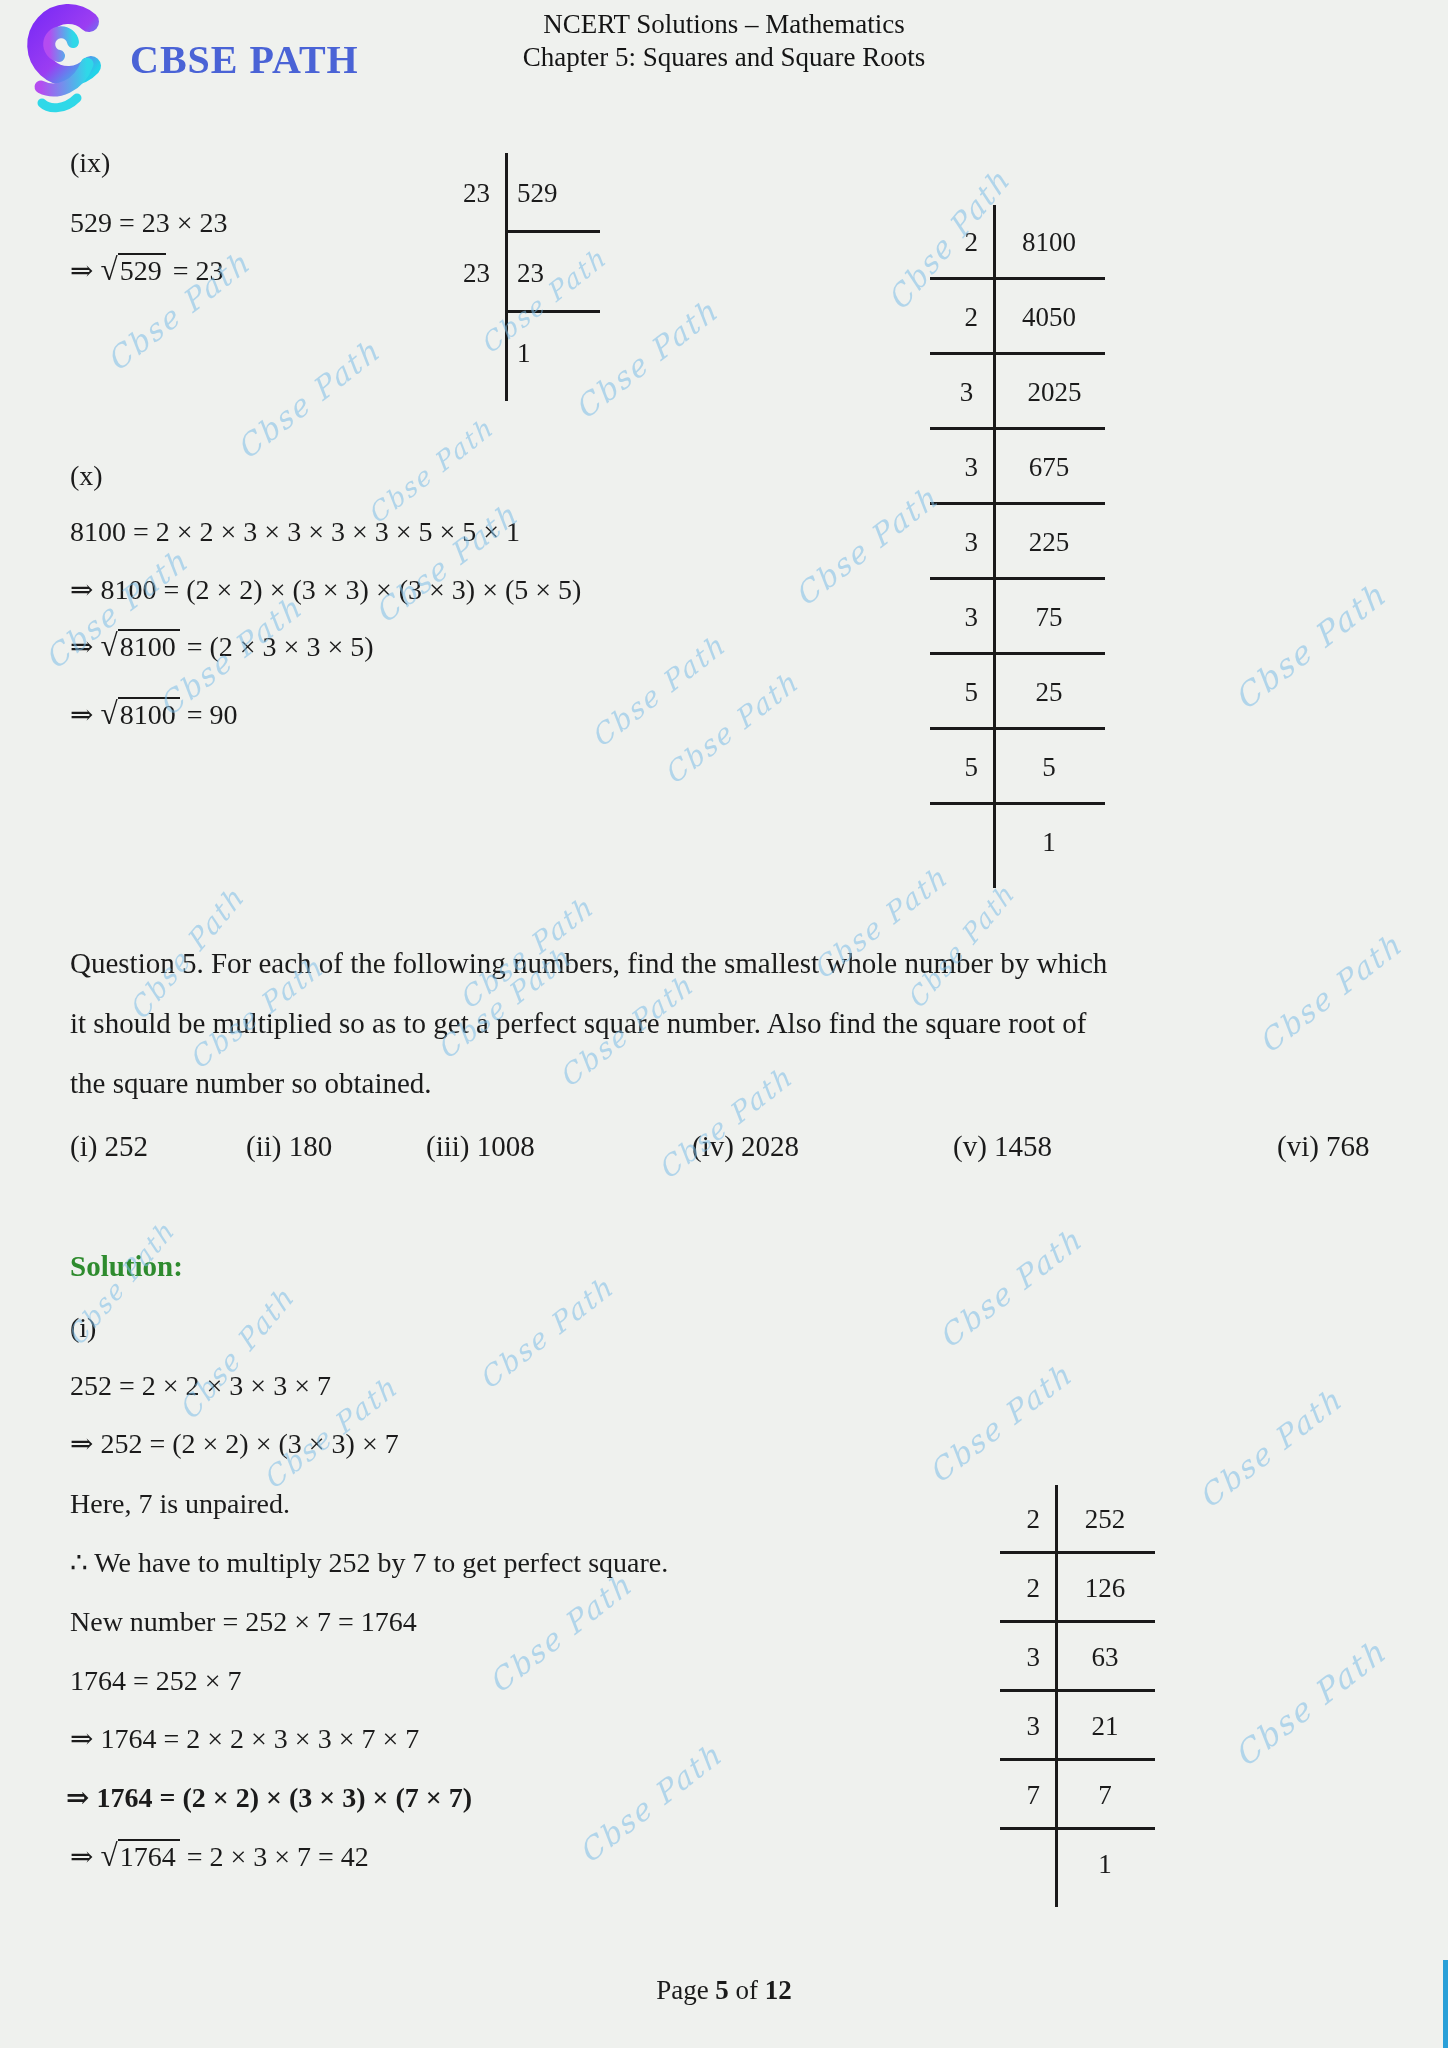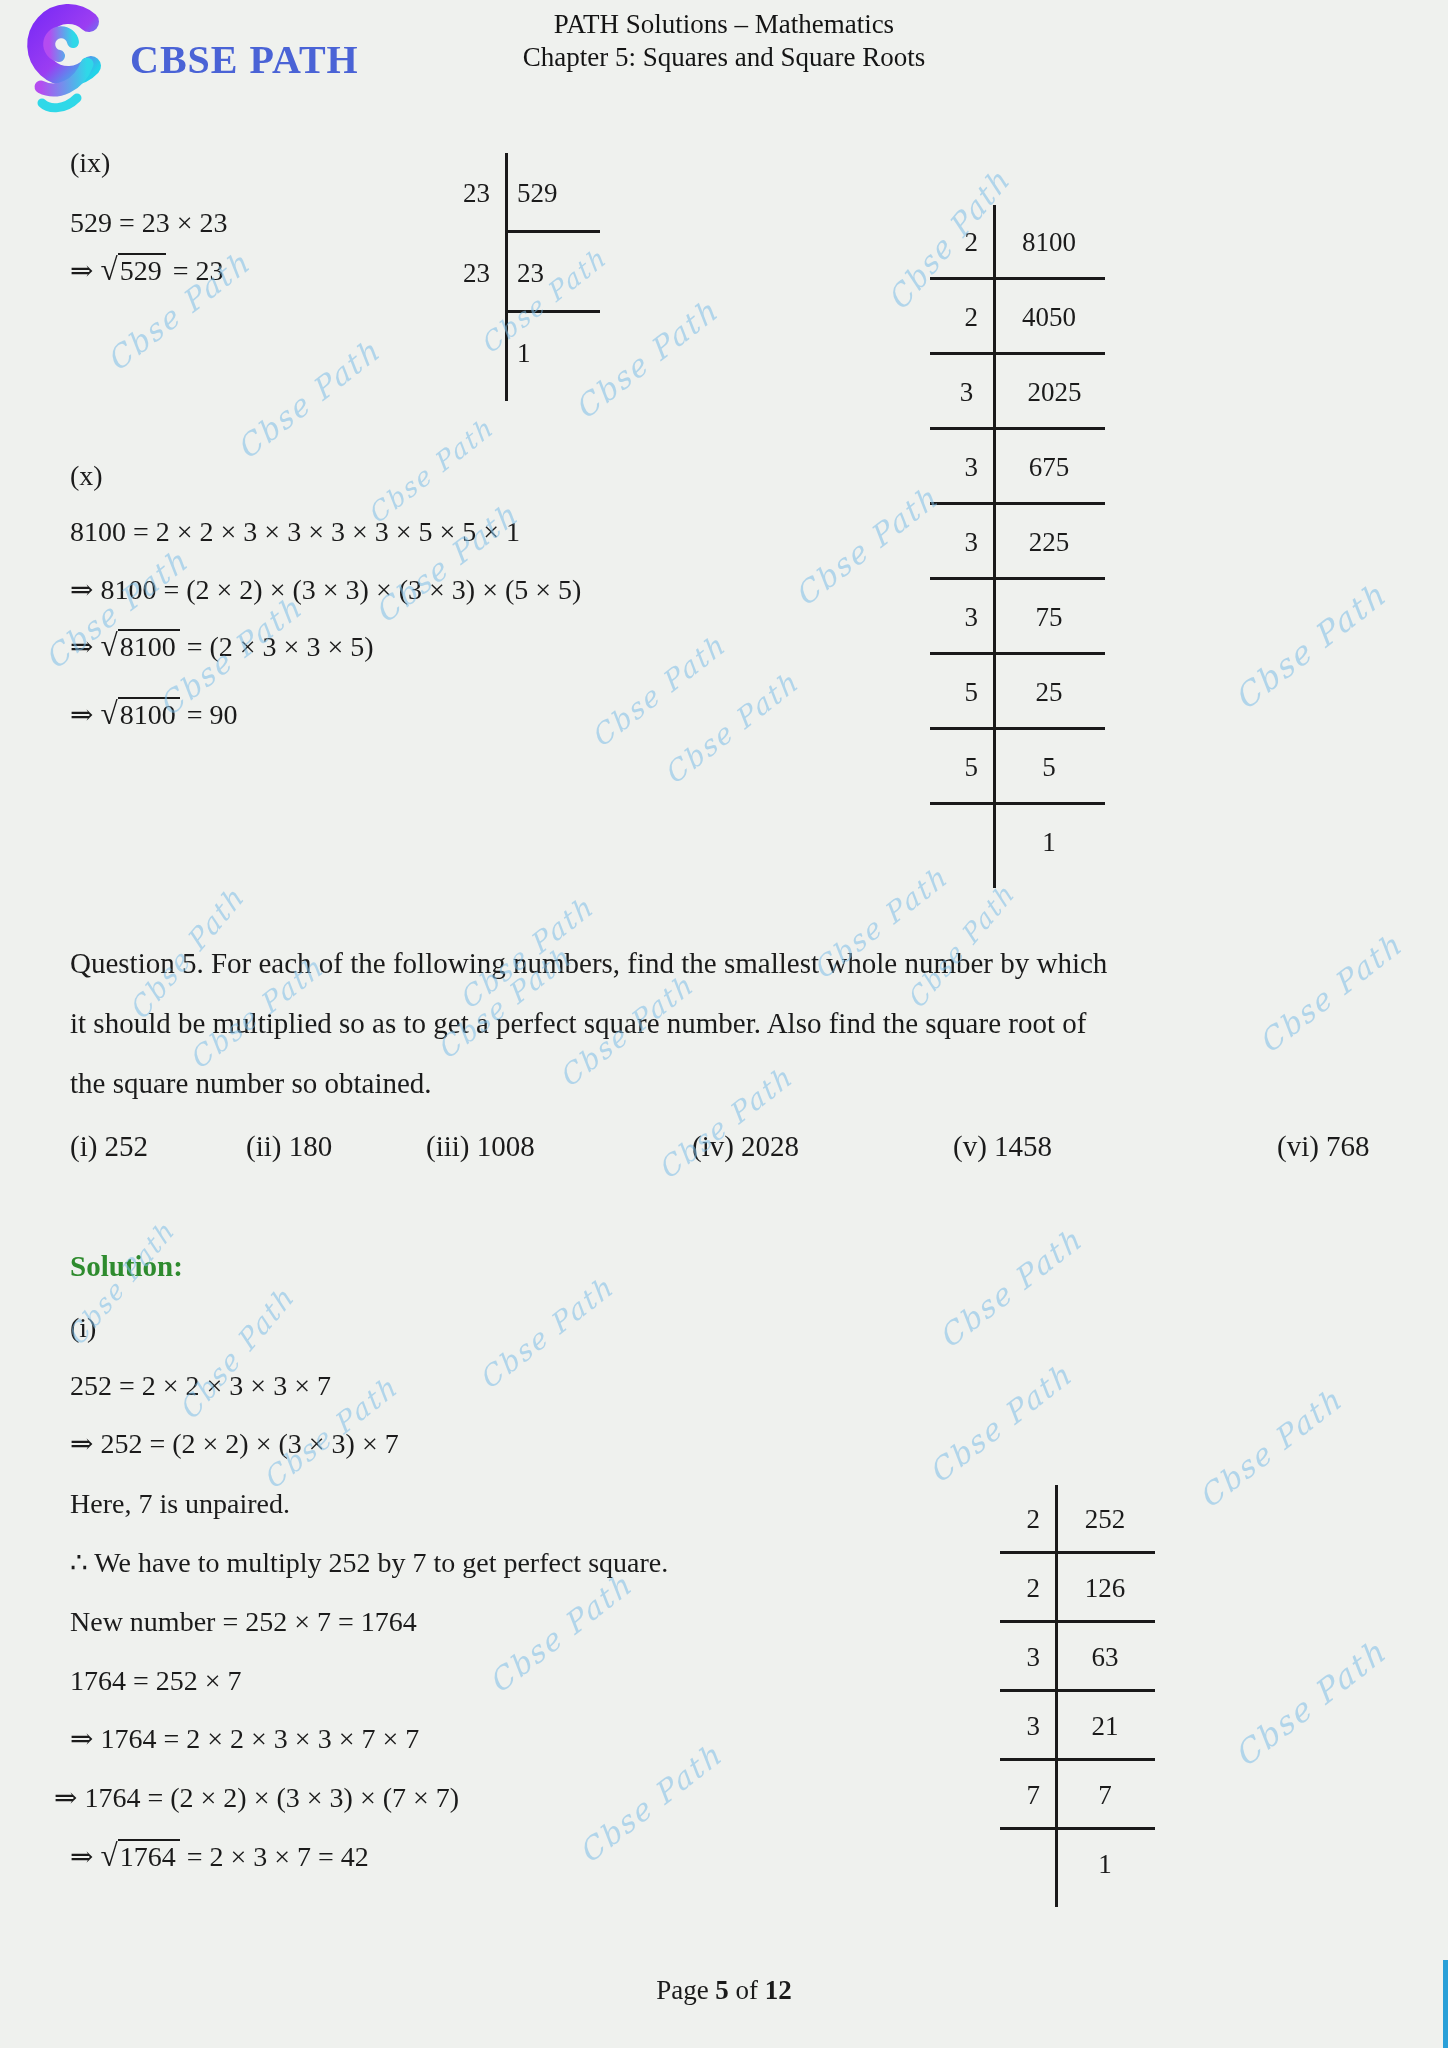--- a/index.html
+++ b/index.html
@@ -70,21 +70,21 @@
         </linearGradient>
       </defs>
       <path d="M 74 20 A 31 31 0 1 0 76 64" stroke="url(#g1)" stroke-width="20" fill="none" stroke-linecap="round"></path>
       <path d="M 58 40 A 12 12 0 1 0 44 54" stroke="url(#g2)" stroke-width="12" fill="none" stroke-linecap="round"></path>
       <path d="M 72 62 C 64 84 42 93 26 85" stroke="url(#g2)" stroke-width="13" fill="none" stroke-linecap="round"></path>
       <path d="M 62 96 C 50 108 34 108 27 101" stroke="#2fd8e8" stroke-width="9" fill="none" stroke-linecap="round"></path>
     </svg>
   </div>
   <div class="brand" style="color: rgb(74, 99, 214);">CBSE PATH</div>
   <div class="header">
-    <div>PATH Solutions – Mathematics</div>
+    <div>NCERT Solutions – Mathematics</div>
     <div>Chapter 5: Squares and Square Roots</div>
   </div>
 
   <div id="wm-layer">
       <div class="wm" style="left: 180px; top: 310px; font-size: 30px; color: rgba(125, 190, 232, 0.55);">Cbse Path</div>
       <div class="wm" style="left: 310px; top: 398px; font-size: 30px; color: rgba(125, 190, 232, 0.55);">Cbse Path</div>
       <div class="wm" style="left: 545px; top: 300px; font-size: 26px; color: rgba(125, 190, 232, 0.55);">Cbse Path</div>
       <div class="wm" style="left: 648px; top: 358px; font-size: 30px; color: rgba(125, 190, 232, 0.55);">Cbse Path</div>
       <div class="wm" style="left: 432px; top: 470px; font-size: 26px; color: rgba(125, 190, 232, 0.55);">Cbse Path</div>
       <div class="wm" style="left: 448px; top: 562px; font-size: 30px; color: rgba(125, 190, 232, 0.55);">Cbse Path</div>
@@ -136,21 +136,21 @@
       <div class="block q" style="left: 1277px; top: 1126px;">(vi) 768</div>
       <div class="block green" style="left: 70px; top: 1246px;">Solution:</div>
       <div class="block" style="left: 70px; top: 1308px;">(i)</div>
       <div class="block" style="left: 70px; top: 1366px;">252 = 2 × 2 × 3 × 3 × 7</div>
       <div class="block" style="left: 70px; top: 1424px;">⇒ 252 = (2 × 2) × (3 × 3) × 7</div>
       <div class="block" style="left: 70px; top: 1484px;">Here, 7 is unpaired.</div>
       <div class="block" style="left: 70px; top: 1543px;">∴ We have to multiply 252 by 7 to get perfect square.</div>
       <div class="block" style="left: 70px; top: 1602px;">New number = 252 × 7 = 1764</div>
       <div class="block" style="left: 70px; top: 1661px;">1764 = 252 × 7</div>
       <div class="block" style="left: 70px; top: 1719px;">⇒ 1764 = 2 × 2 × 3 × 3 × 7 × 7</div>
-      <div class="block" style="left: 54px; top: 1778px;">⇒ 1764 = (2 × 2) × (3 × 3) × (7 × 7)</div>
+      <div class="block" style="left: 66px; top: 1778px; font-weight: bold;">⇒ 1764 = (2 × 2) × (3 × 3) × (7 × 7)</div>
       <div class="block" style="left: 70px; top: 1836px;">⇒ <span class="sqrt"><span class="rad">√</span><span class="vin">1764</span></span> = 2 × 3 × 7 = 42</div>
     </div>
 
   <div id="tables">
       <div class="ptable right" style="left: 437px; top: 153px; width: 188px;">
         <div class="bar" style="left: 68px; height: 248px; background: rgb(26, 26, 26);"></div>
         <div class="row" style="height: 80px;">
           <div class="lcol" style="width: 68px;">23</div>
           <div class="rcol" style="width: 120px;">529</div>
           <div class="sep" style="background: rgb(26, 26, 26); left: 68px; width: 95px;"></div>

